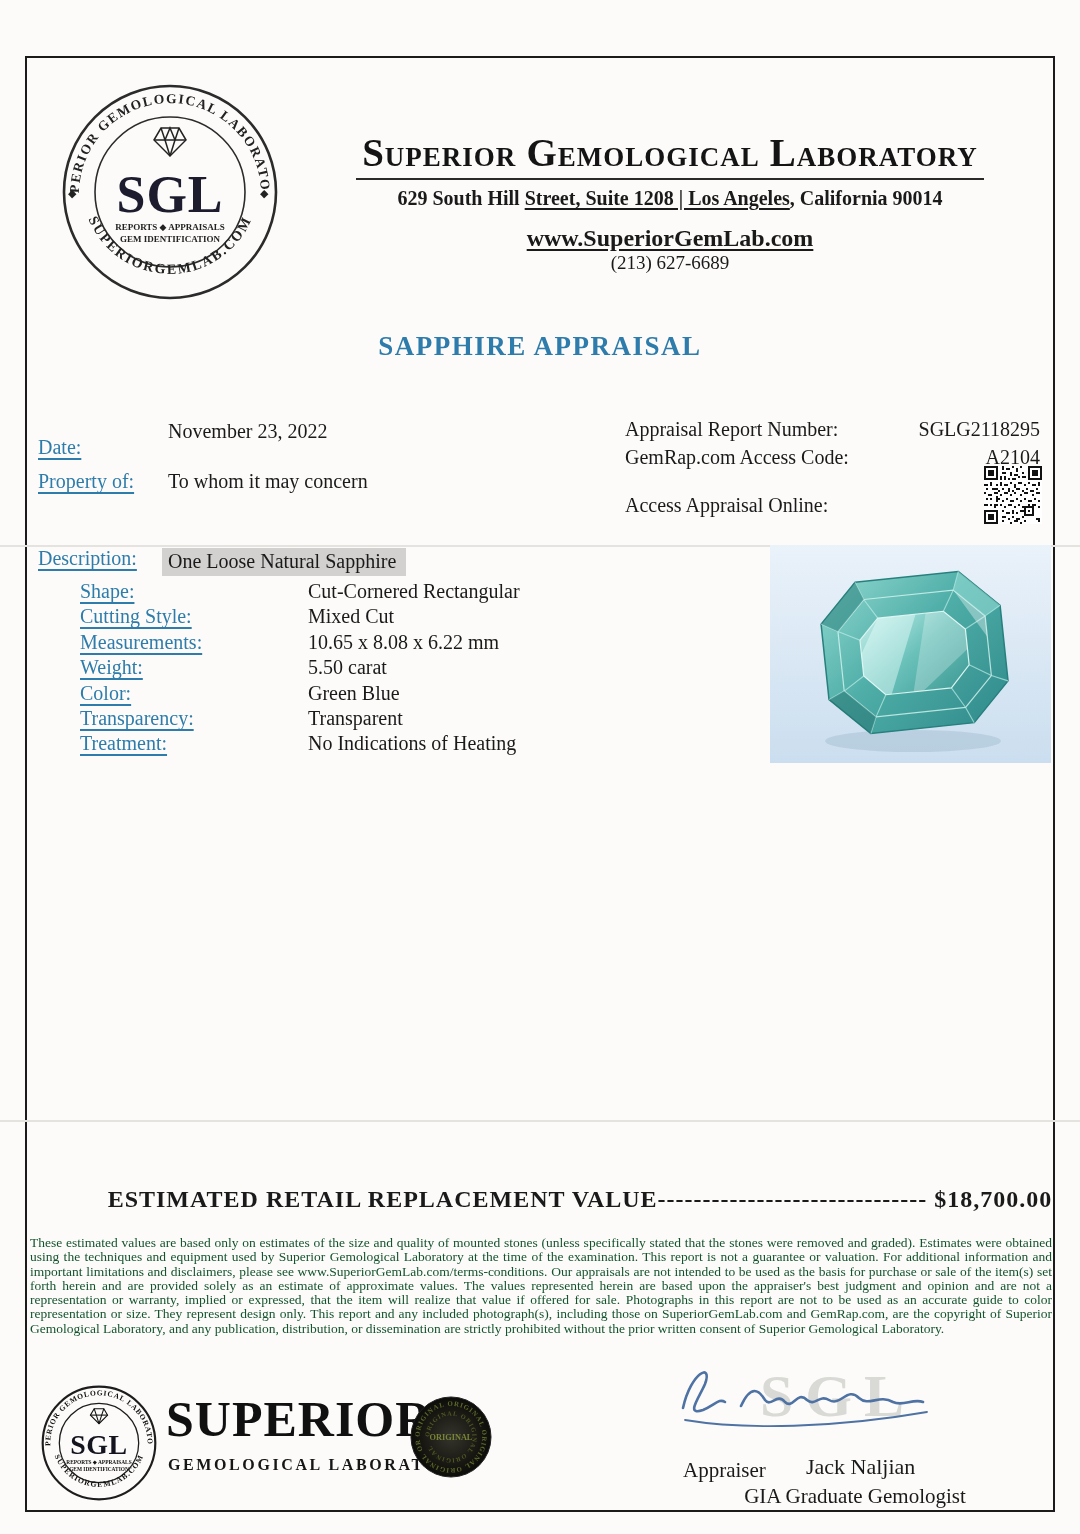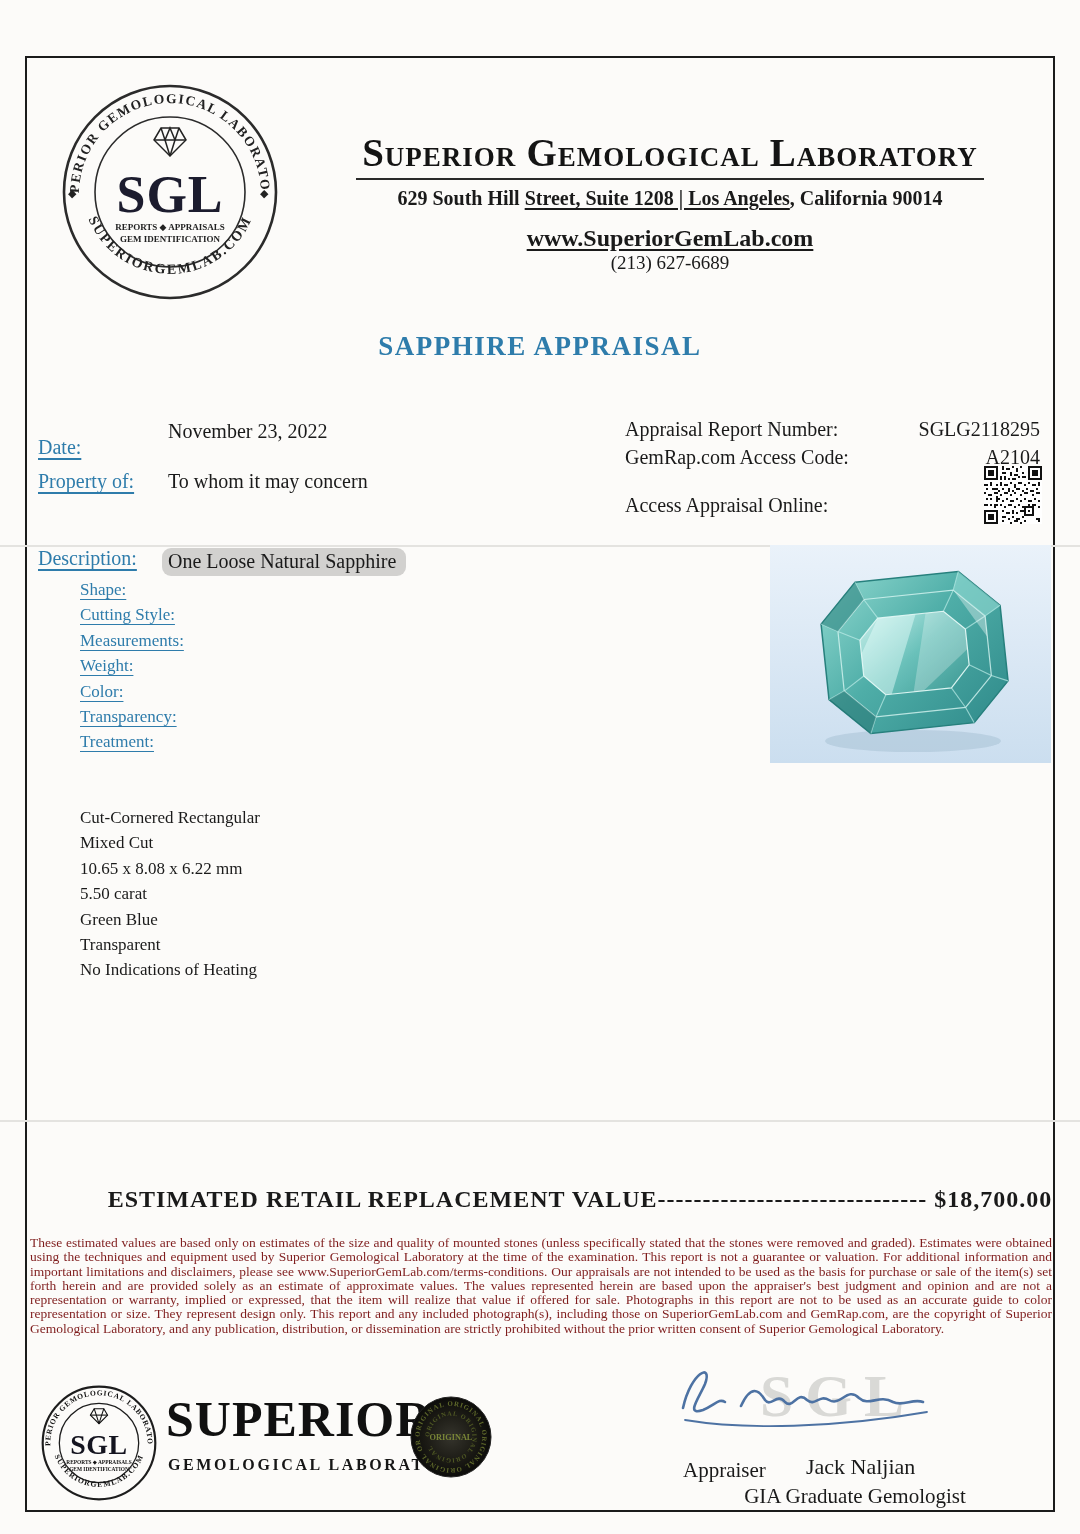--- a/index.html
+++ b/index.html
@@ -49,38 +49,38 @@
   #prop-value    { left:168px; top:470px; }
   #rep-label     { left:625px; top:418px; }
   #rep-value     { right:40px; top:418px;text-align:center; }
   #code-label    { left:625px; top:446px; }
   #code-value    { right:40px; top:446px; }
   #online-label  { left:625px; top:494px; }
   #qr-code       { position:absolute; left:984px; top:466px; width:58px; height:58px; }
 
   
   #desc-label { left:38px; top:547px; }
-  #desc-value { left:162px; top:548px; background:#d2d1cf; padding:2px 10px 3px 6px;border-radius:9px; }
+  #desc-value { left:162px; top:548px; background:#d2d1cf; padding:2px 10px 3px 6px; }
   #attr-rows  { position:absolute; left:80px; top:580px; width:640px; }
-  .attr-row   { display:flex; height:25.4px; font-size:17px;flex-direction:column; }
+  .attr-row   { display:flex; height:25.4px; font-size:20px; }
   .attr-row .blabel { width:228px; flex:0 0 228px; }
 
   #gem-photo { position:absolute; left:770px; top:545px; width:281px; height:218px; }
   #gem-photo svg { width:100%; height:100%; display:block; }
 
   
   #value-line {
     position:absolute; left:90px; top:1186px; width:980px; text-align:center;
     font-size:24px; font-weight:bold; letter-spacing:1px; white-space:nowrap;
   }
 
   
   #disclaimer {
     position:absolute; left:30px; top:1236px; width:1022px;
-    font-size:13.5px; line-height:1.06; text-align:justify; color:#7f1d1d;
+    font-size:13.5px; line-height:1.06; text-align:justify; color:#14532d;
   }
 
   
   #logo-footer { position:absolute; left:40px; top:1384px; width:118px; height:118px; }
   #footer-brand {
     position:absolute; left:166px; top:1390px; font-size:50px; font-weight:bold;
     letter-spacing:1px; color:#101010; white-space:nowrap;
   }
   #footer-brand-sub {
     position:absolute; left:168px; top:1456px; font-size:16px; font-weight:bold;

